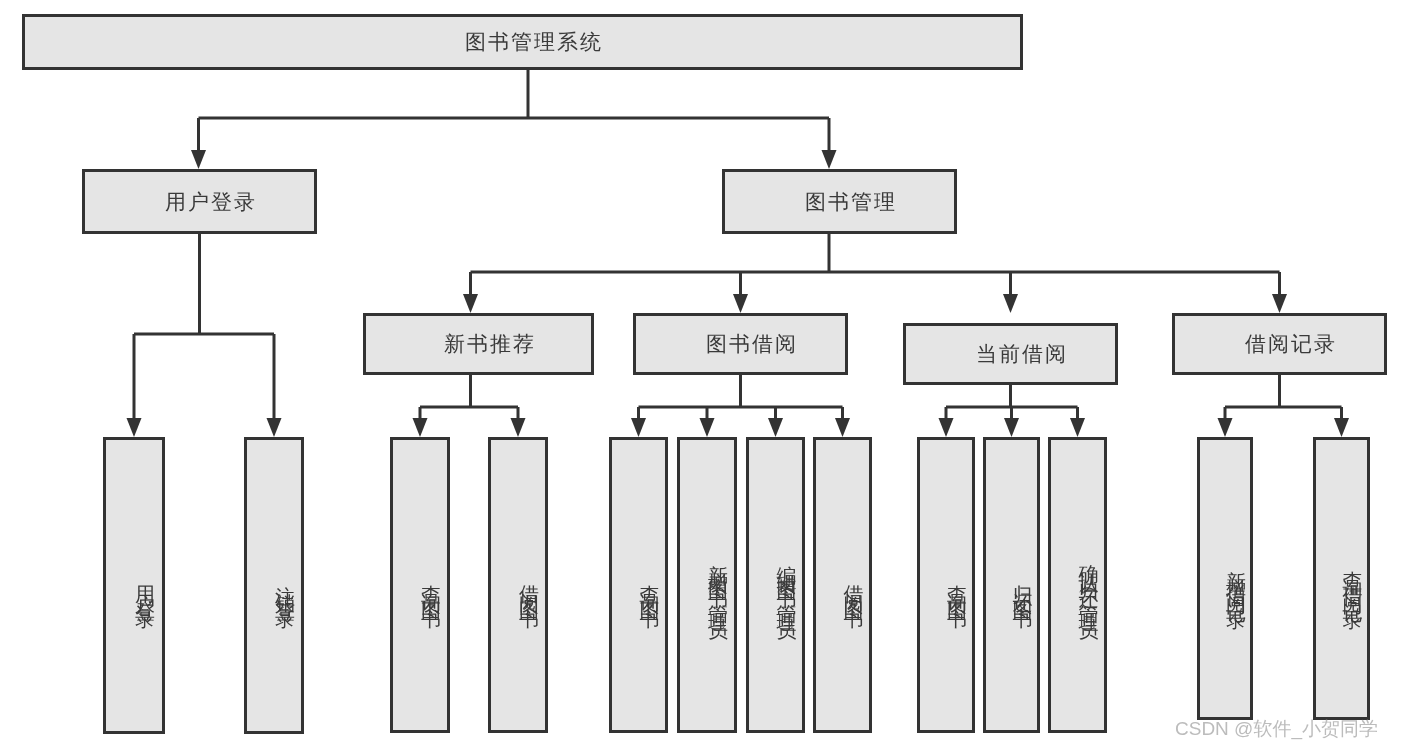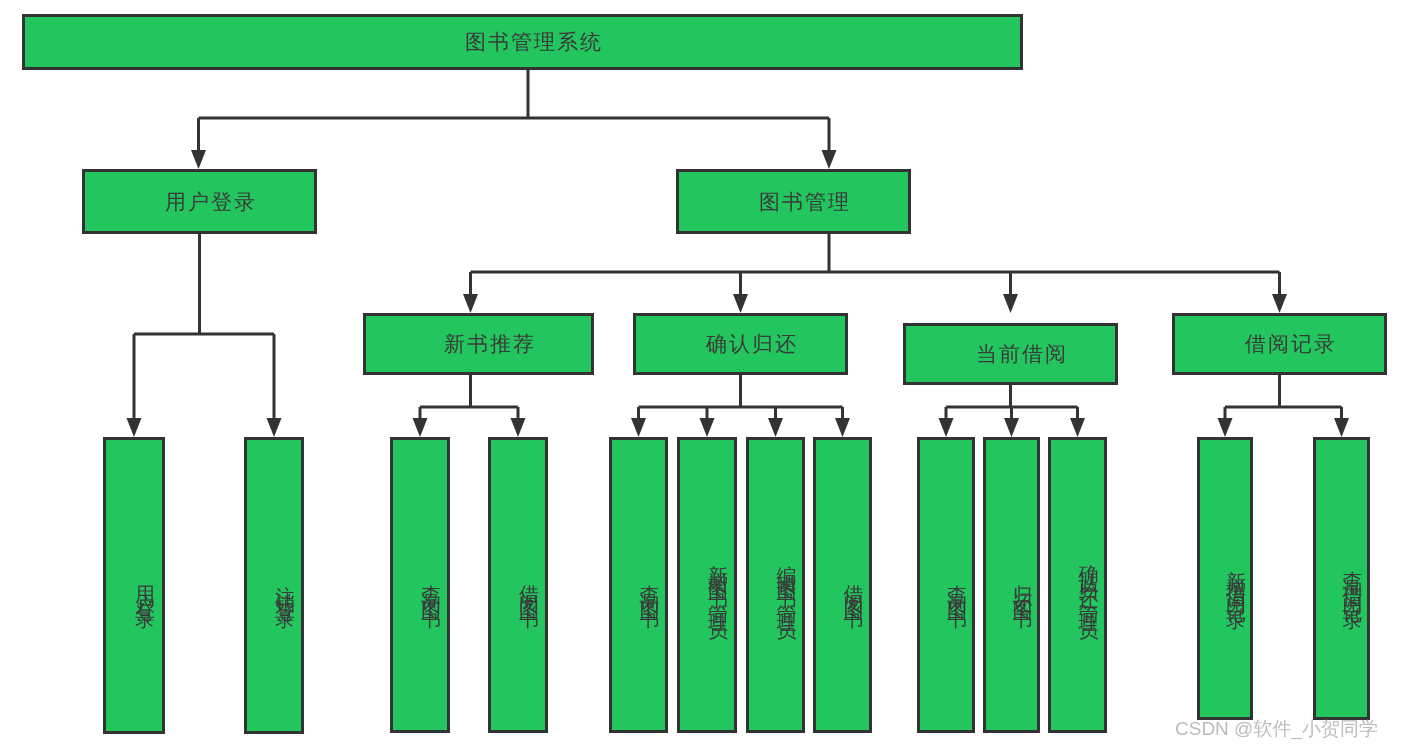--- a/index.html
+++ b/index.html
@@ -13,21 +13,21 @@
   }
   .connectors {
     position: absolute;
     left: 0; top: 0;
     width: 1405px; height: 747px;
   }
   .node {
     position: absolute;
     box-sizing: border-box;
     border: 3px solid #333333;
-    background: #22c55e;
+    background: #e5e5e5;
     display: flex;
     align-items: center;
     justify-content: center;
     color: #3a3a3a;
     text-align: center;
     padding-left: 23px;
   }
   .node.horizontal {
     font-size: 21px;
     letter-spacing: 2px;
@@ -105,23 +105,23 @@
       <line x1="1077.5" y1="407" x2="1077.5" y2="425" stroke="#333333" stroke-width="3"></line>
       <polygon points="1070,418 1085,418 1077.5,437" fill="#333333"></polygon>
       <line x1="1225" y1="407" x2="1225" y2="425" stroke="#333333" stroke-width="3"></line>
       <polygon points="1217.5,418 1232.5,418 1225,437" fill="#333333"></polygon>
       <line x1="1341.5" y1="407" x2="1341.5" y2="425" stroke="#333333" stroke-width="3"></line>
       <polygon points="1334,418 1349,418 1341.5,437" fill="#333333"></polygon>
     </svg>
   <div id="nodes">
       <div class="node horizontal" style="left: 22px; top: 14px; width: 1001px; height: 56px; color: rgb(58, 58, 58);">图书管理系统</div>
       <div class="node horizontal" style="left: 82px; top: 169px; width: 235px; height: 65px; color: rgb(58, 58, 58);">用户登录</div>
-      <div class="node horizontal" style="left: 676px; top: 169px; width: 235px; height: 65px; color: rgb(58, 58, 58);">图书管理</div>
+      <div class="node horizontal" style="left: 722px; top: 169px; width: 235px; height: 65px; color: rgb(58, 58, 58);">图书管理</div>
       <div class="node horizontal" style="left: 363px; top: 313px; width: 231px; height: 62px; color: rgb(58, 58, 58);">新书推荐</div>
-      <div class="node horizontal" style="left: 633px; top: 313px; width: 215px; height: 62px; color: rgb(58, 58, 58);">确认归还</div>
+      <div class="node horizontal" style="left: 633px; top: 313px; width: 215px; height: 62px; color: rgb(58, 58, 58);">图书借阅</div>
       <div class="node horizontal" style="left: 903px; top: 323px; width: 215px; height: 62px; color: rgb(58, 58, 58);">当前借阅</div>
       <div class="node horizontal" style="left: 1172px; top: 313px; width: 215px; height: 62px; color: rgb(58, 58, 58);">借阅记录</div>
       <div class="node vertical" style="left: 103px; top: 437px; width: 62px; height: 297px; color: rgb(58, 58, 58);">用户登录</div>
       <div class="node vertical" style="left: 244px; top: 437px; width: 60px; height: 297px; color: rgb(58, 58, 58);">注销登录</div>
       <div class="node vertical" style="left: 390px; top: 437px; width: 60px; height: 296px; color: rgb(58, 58, 58);">查询图书</div>
       <div class="node vertical" style="left: 488px; top: 437px; width: 60px; height: 296px; color: rgb(58, 58, 58);">借阅图书</div>
       <div class="node vertical" style="left: 609px; top: 437px; width: 59px; height: 296px; color: rgb(58, 58, 58);">查询图书</div>
       <div class="node vertical" style="left: 677px; top: 437px; width: 60px; height: 296px; color: rgb(58, 58, 58);">新增图书（管理员）</div>
       <div class="node vertical" style="left: 746px; top: 437px; width: 59px; height: 296px; color: rgb(58, 58, 58);">编辑图书（管理员）</div>
       <div class="node vertical" style="left: 813px; top: 437px; width: 59px; height: 296px; color: rgb(58, 58, 58);">借阅图书</div>

